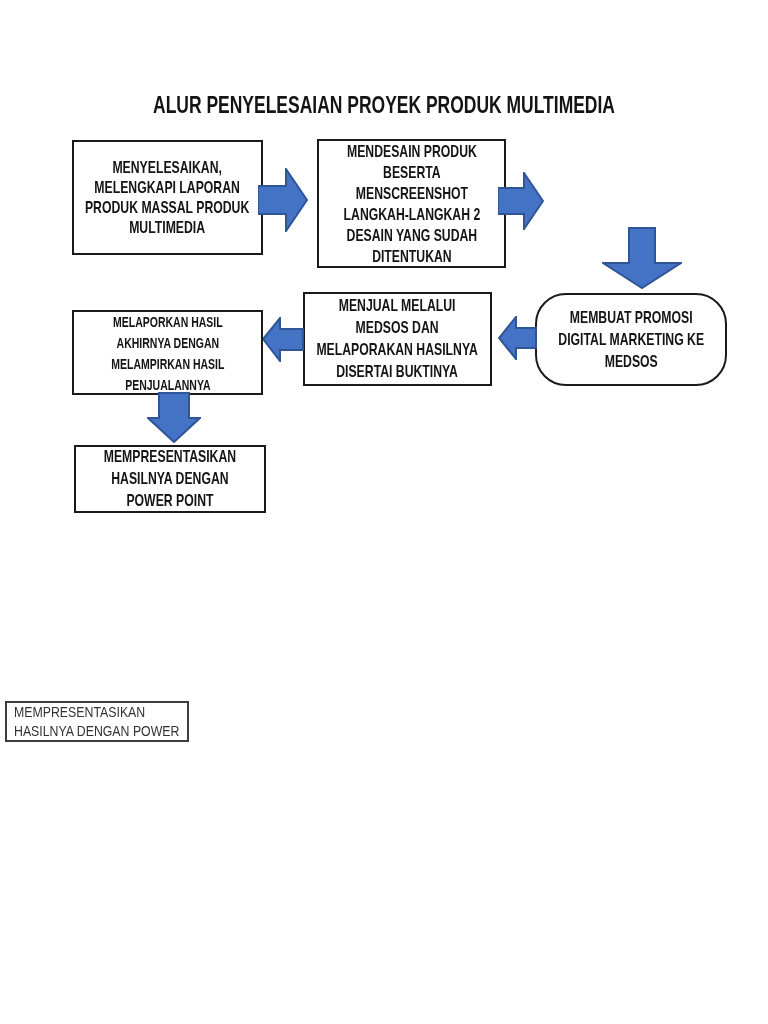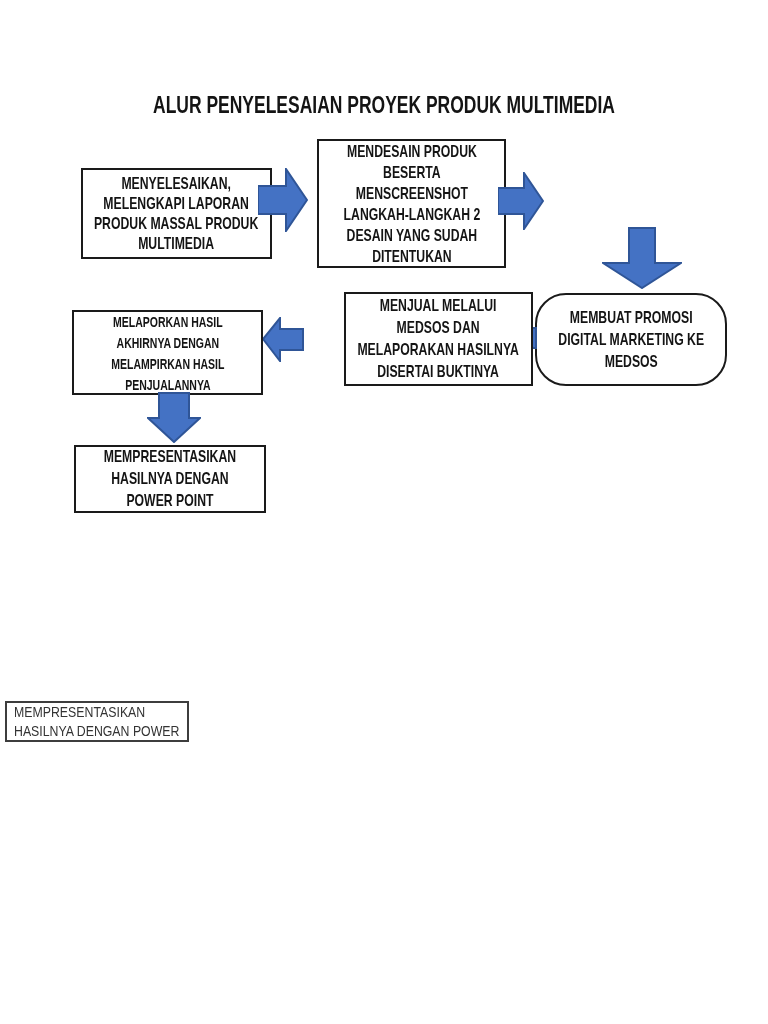--- a/index.html
+++ b/index.html
@@ -22,29 +22,29 @@
     position:absolute;box-sizing:border-box;
     border:2px solid #1a1a1a;background:#ffffff;
     display:flex;align-items:center;justify-content:center;
   }
   .btext{
     display:block;white-space:pre;text-align:center;
     font-weight:bold;color:#141414;font-size:17px;line-height:21px;
     transform:scaleX(0.72);transform-origin:50% 50%;
   }
 
-  #box1{left:81px;top:140px;width:191px;height:91px;margin-top:28px;}
+  #box1{left:72px;top:140px;width:191px;height:115px;}
   #box1 .btext{line-height:20px;}
   #box2{left:305px;top:139px;width:189px;height:129px;margin-left:12px;}
   #box2 .btext{line-height:21px;}
   #box3{left:540px;top:142px;width:188px;height:77px;}
   #box3 .btext{line-height:22px;}
   #box4{left:535px;top:293px;width:192px;height:93px;align-items:flex-start;padding-top:12px;border-radius:31px;}
   #box4 .btext{line-height:22px;}
-  #box5{left:303px;top:292px;width:189px;height:94px;margin-left:41px;}
+  #box5{left:303px;top:292px;width:189px;height:94px;}
   #box5 .btext{line-height:22px;}
   #box6{left:72px;top:296px;width:191px;height:85px;margin-top:14px;}
   #box6 .btext{font-size:15px;line-height:21px;transform:scaleX(0.7);}
   #box7{left:74px;top:445px;width:192px;height:68px;}
   #box7 .btext{line-height:22px;}
 
   .arrow{position:absolute;}
   #arrow1{left:258px;top:168px;}
   #arrow2{left:498px;top:172px;}
   #arrow3{left:602px;top:227px;}

